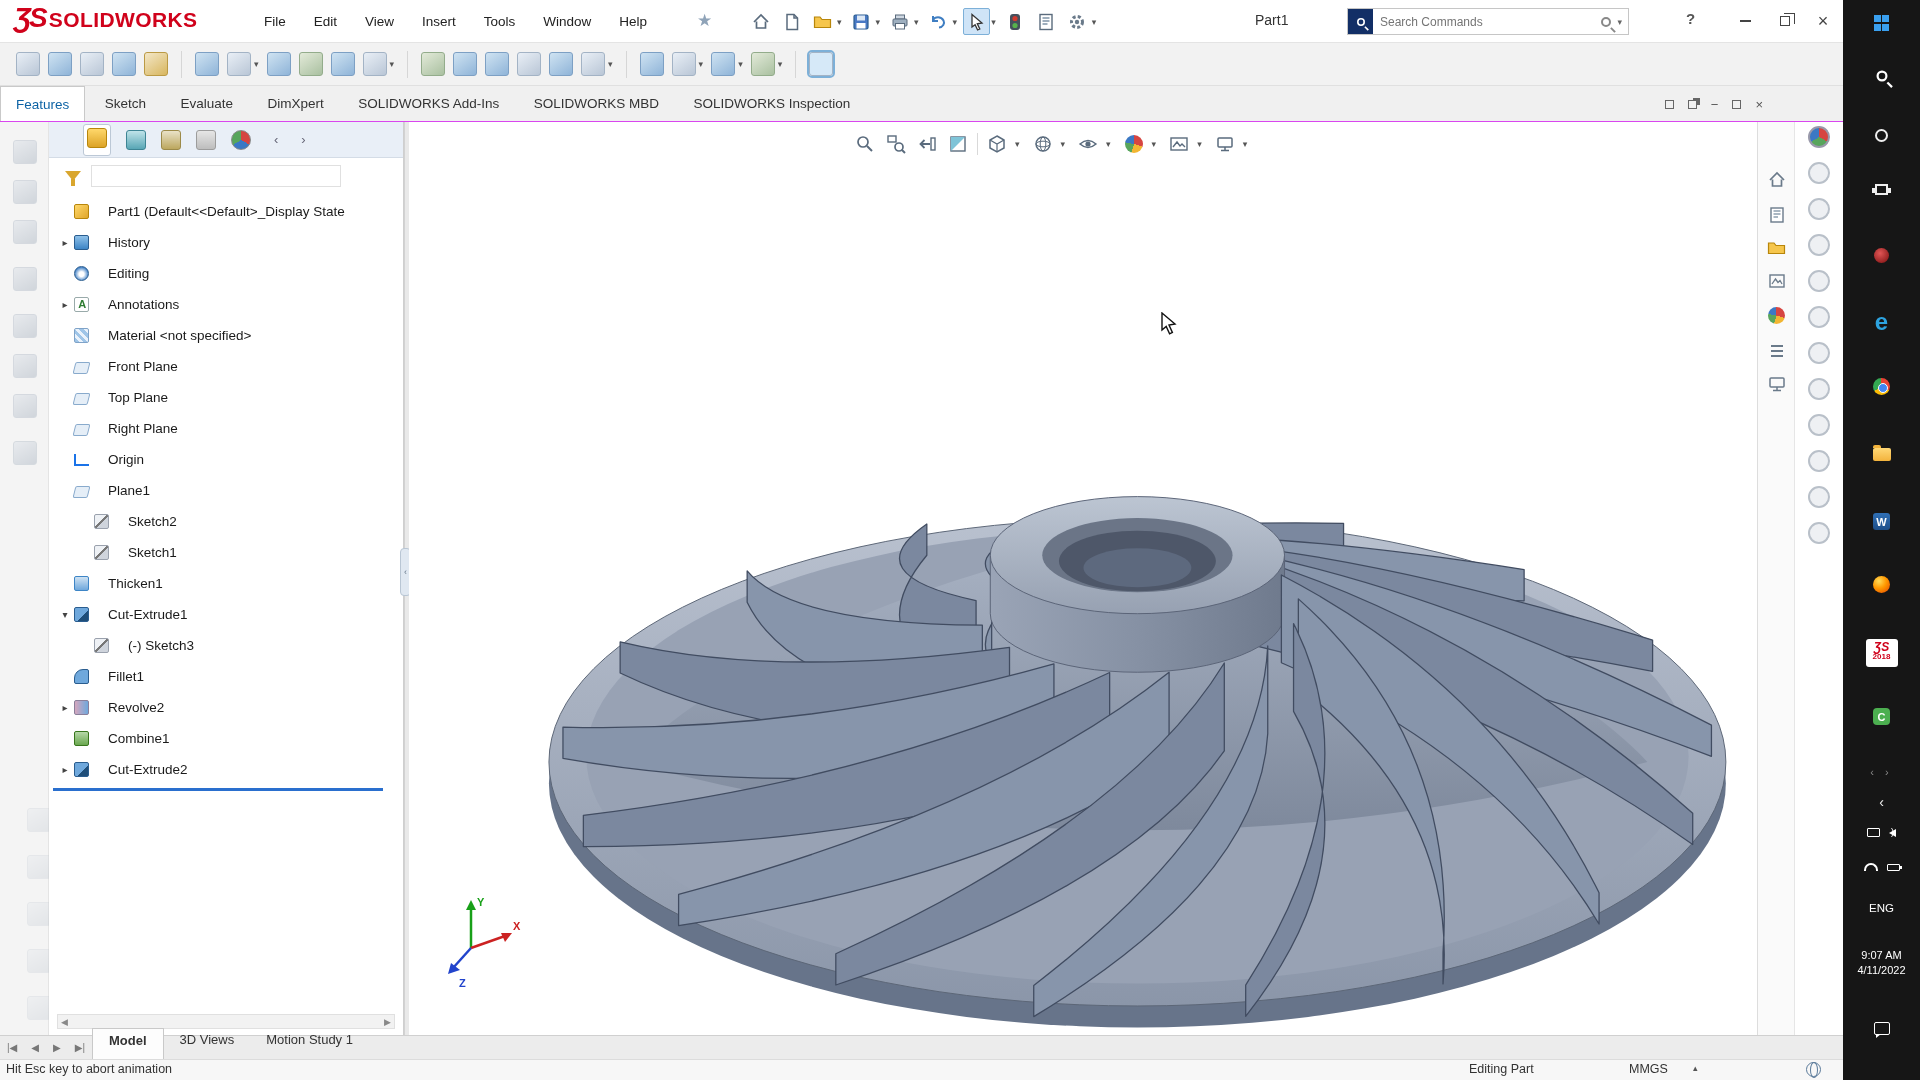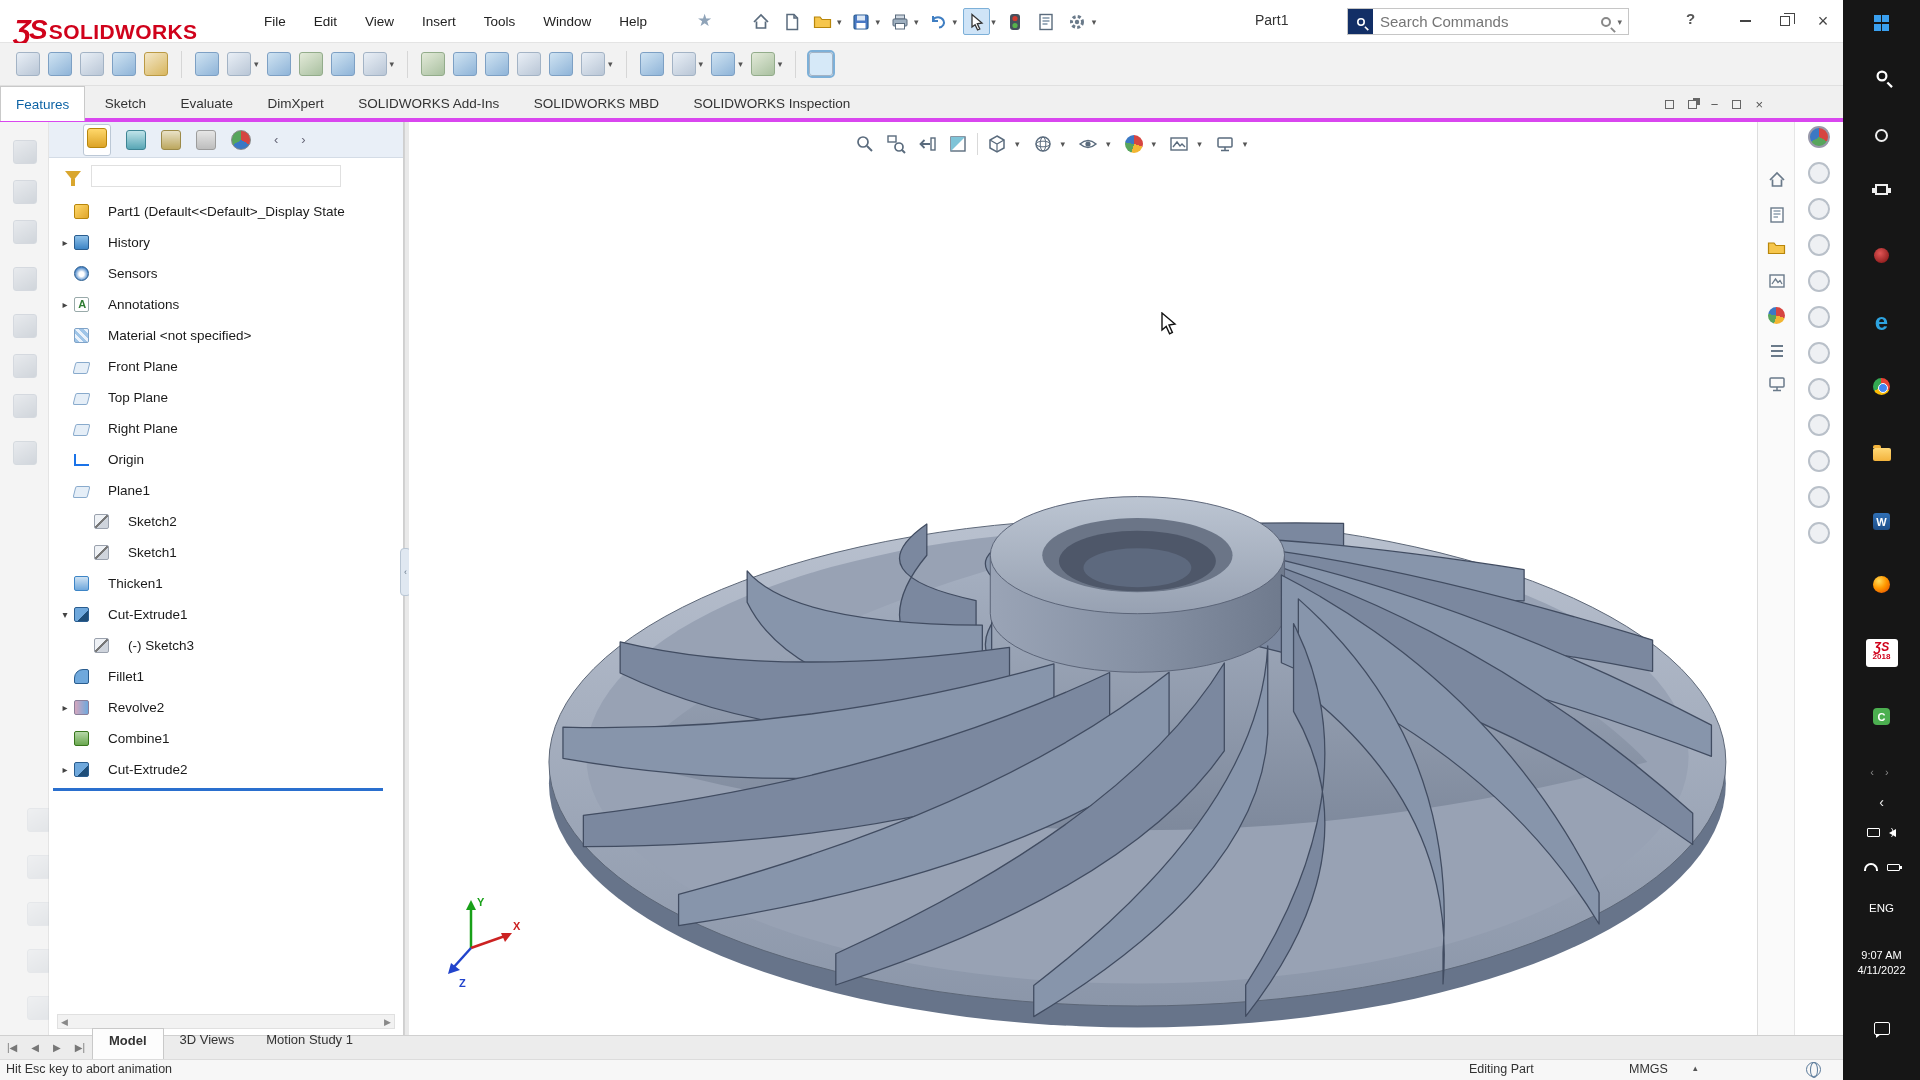--- a/index.html
+++ b/index.html
@@ -4,34 +4,34 @@
 <style>
   *{box-sizing:border-box;margin:0;padding:0}
   html,body{width:1920px;height:1080px;overflow:hidden;background:#000}
   #screen{position:relative;width:1920px;height:1080px;background:#fff;font-family:"Liberation Sans",sans-serif;color:#222}
 
   
   .sw-window{position:absolute;left:0;top:0;width:1843px;height:1080px;background:#fff}
 
   
   .titlebar{position:absolute;left:0;top:0;width:1843px;height:43px;background:#fff;border-bottom:1px solid #e4e4e4}
-  .brand{position:absolute;left:14px;top:14px;white-space:nowrap}
+  .brand{position:absolute;left:14px;top:2px;white-space:nowrap}
   .brand .ds{color:#d0021b;font-style:italic;font-weight:700;font-size:28px;letter-spacing:-2px}
   .brand .sw{color:#d0021b;font-weight:700;font-size:21px;letter-spacing:.4px;margin-left:3px}
   .menubar{position:absolute;left:250px;top:0;height:43px;display:flex;align-items:center}
   .menu-item{padding:0 14px;font-size:13.5px;color:#222}
   .pin-star{position:absolute;left:697px;top:10px;font-size:17px;color:#8fa3b8}
   .qat{position:absolute;left:745px;top:5px;height:33px;display:flex;align-items:center}
   .qi{width:27px;height:27px;display:flex;align-items:center;justify-content:center;margin:0 2px;border-radius:2px}
   .qi.sel{background:#cfe4f7;border:1px solid #7db0d8}
   .caret{font-size:9px;color:#555;margin:0 4px 0 -1px}
   .doc-title{position:absolute;left:1255px;top:12px;font-size:14px;color:#333}
   .searchbox{position:absolute;left:1347px;top:8px;width:282px;height:27px;border:1px solid #c6c6c6;background:#fff;display:flex;align-items:center}
   .sb-logo{width:25px;height:25px;background:#122f66;display:flex;align-items:center;justify-content:center;flex:0 0 25px}
-  .searchbox input{border:none;outline:none;flex:1;font-size:15px;color:#444;padding:0 7px;background:transparent;font-family:"Liberation Sans",sans-serif}
+  .searchbox input{border:none;outline:none;flex:1;font-size:12px;color:#444;padding:0 7px;background:transparent;font-family:"Liberation Sans",sans-serif}
   .mini-mag{width:10px;height:10px;border:2px solid #888;border-radius:50%;position:relative;display:inline-block}
   .mini-mag::after{content:"";position:absolute;width:2px;height:6px;background:#888;left:9px;top:8px;transform:rotate(-45deg)}
   .mini-mag.wh{border-color:#fff;transform:scale(.8)}
   .mini-mag.wh::after{background:#fff}
   .sb-caret{font-size:9px;color:#666;padding:0 6px}
   .login-icon{position:absolute;left:1643px;top:11px;width:22px;height:22px}
   .head{width:9px;height:9px;border-radius:50%;background:#9aa7b4;margin:1px auto 0}
   .body{width:17px;height:8px;border-radius:8px 8px 0 0;background:#9aa7b4;margin:1px auto 0}
   .help-q{position:absolute;left:1686px;top:10px;font-size:15px;font-weight:700;color:#555}
   .winbtn{position:absolute;top:0;width:38px;height:42px;display:flex;align-items:center;justify-content:center;color:#444}
@@ -44,21 +44,21 @@
   .toolbar2{position:absolute;left:0;top:43px;width:1843px;height:43px;background:#f2f2f2;border-bottom:1px solid #e0e0e0;display:flex;align-items:center;padding-left:12px}
   .t2i{width:24px;height:24px;border-radius:3px;margin:0 4px;flex:0 0 24px}
   .t2i.a{background:linear-gradient(145deg,#e9eff6,#b9c6d6);border:1px solid #a3b3c5}
   .t2i.b{background:linear-gradient(145deg,#cfe3f2,#8fb4d8);border:1px solid #7da0c4}
   .t2i.c{background:linear-gradient(145deg,#e3ead9,#a9c0a0);border:1px solid #93ac8b}
   .t2i.g{background:linear-gradient(145deg,#f3e7c8,#d8b65e);border:1px solid #bb9a44}
   .t2i.active{outline:2px solid #7db0d8;background:#d6e9f8}
   .t2sep{width:1px;height:27px;background:#d6d6d6;margin:0 9px;flex:0 0 1px}
 
   
-  .cmdtabs{position:absolute;left:0;top:86px;width:1843px;height:36px;background:#f0f0f0;border-bottom:4px solid #d946ef}
+  .cmdtabs{position:absolute;left:0;top:86px;width:1843px;height:36px;background:#f0f0f0;border-bottom:1px solid #d946ef}
   .ctab{display:inline-block;height:35px;line-height:35px;padding:0 15px;font-size:13.5px;color:#333;vertical-align:top}
   .ctab.active{background:#fff;border:1px solid #c9c9c9;border-bottom:none;color:#0d63a5}
   .dwctrls{position:absolute;right:80px;top:0;height:36px;display:flex;align-items:center;gap:14px;color:#555;font-size:13px}
   .dsq{width:9px;height:9px;border:1.5px solid #666;display:inline-block}
   .dsq2{box-shadow:4px -3px 0 -1px #666}
 
   
   .leftstrip{position:absolute;left:0;top:122px;width:49px;height:913px;background:#f4f4f4;border-right:1px solid #e4e4e4}
   .ls-i{position:absolute;left:13px;width:24px;height:24px;border-radius:3px;background:linear-gradient(150deg,#dde2e9,#aeb8c4);border:1px solid #b7c0cb;opacity:.5}
 
@@ -382,21 +382,21 @@
             <span class="tlabel">Part1 (Default&lt;&lt;Default&gt;_Display State</span>
           </div>
       <div class="trow">
             <span class="exp exp-r"></span>
             <span class="ti ti-history"></span>
             <span class="tlabel">History</span>
           </div>
       <div class="trow">
             <span class="exp"></span>
             <span class="ti ti-sensors"></span>
-            <span class="tlabel">Sensors</span>
+            <span class="tlabel">Editing</span>
           </div>
       <div class="trow">
             <span class="exp exp-r"></span>
             <span class="ti ti-annot"></span>
             <span class="tlabel">Annotations</span>
           </div>
       <div class="trow">
             <span class="exp"></span>
             <span class="ti ti-material"></span>
             <span class="tlabel">Material &lt;not specified&gt;</span>

